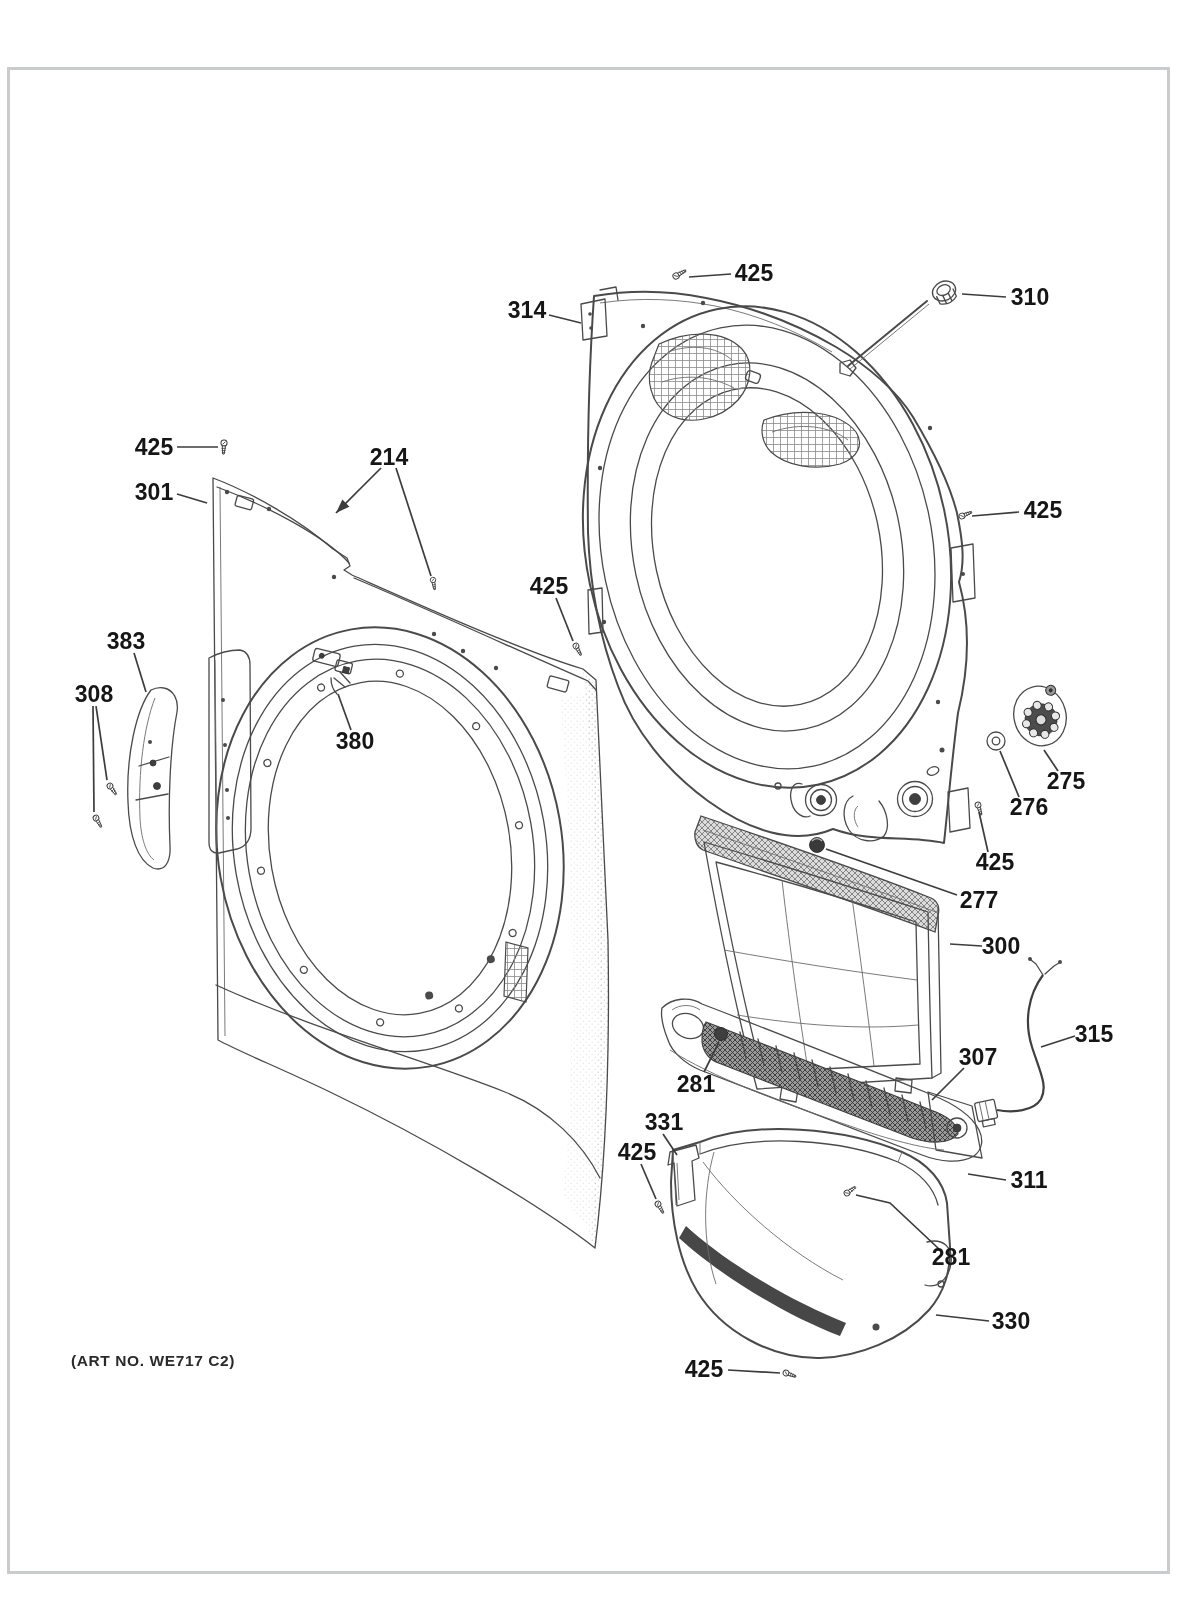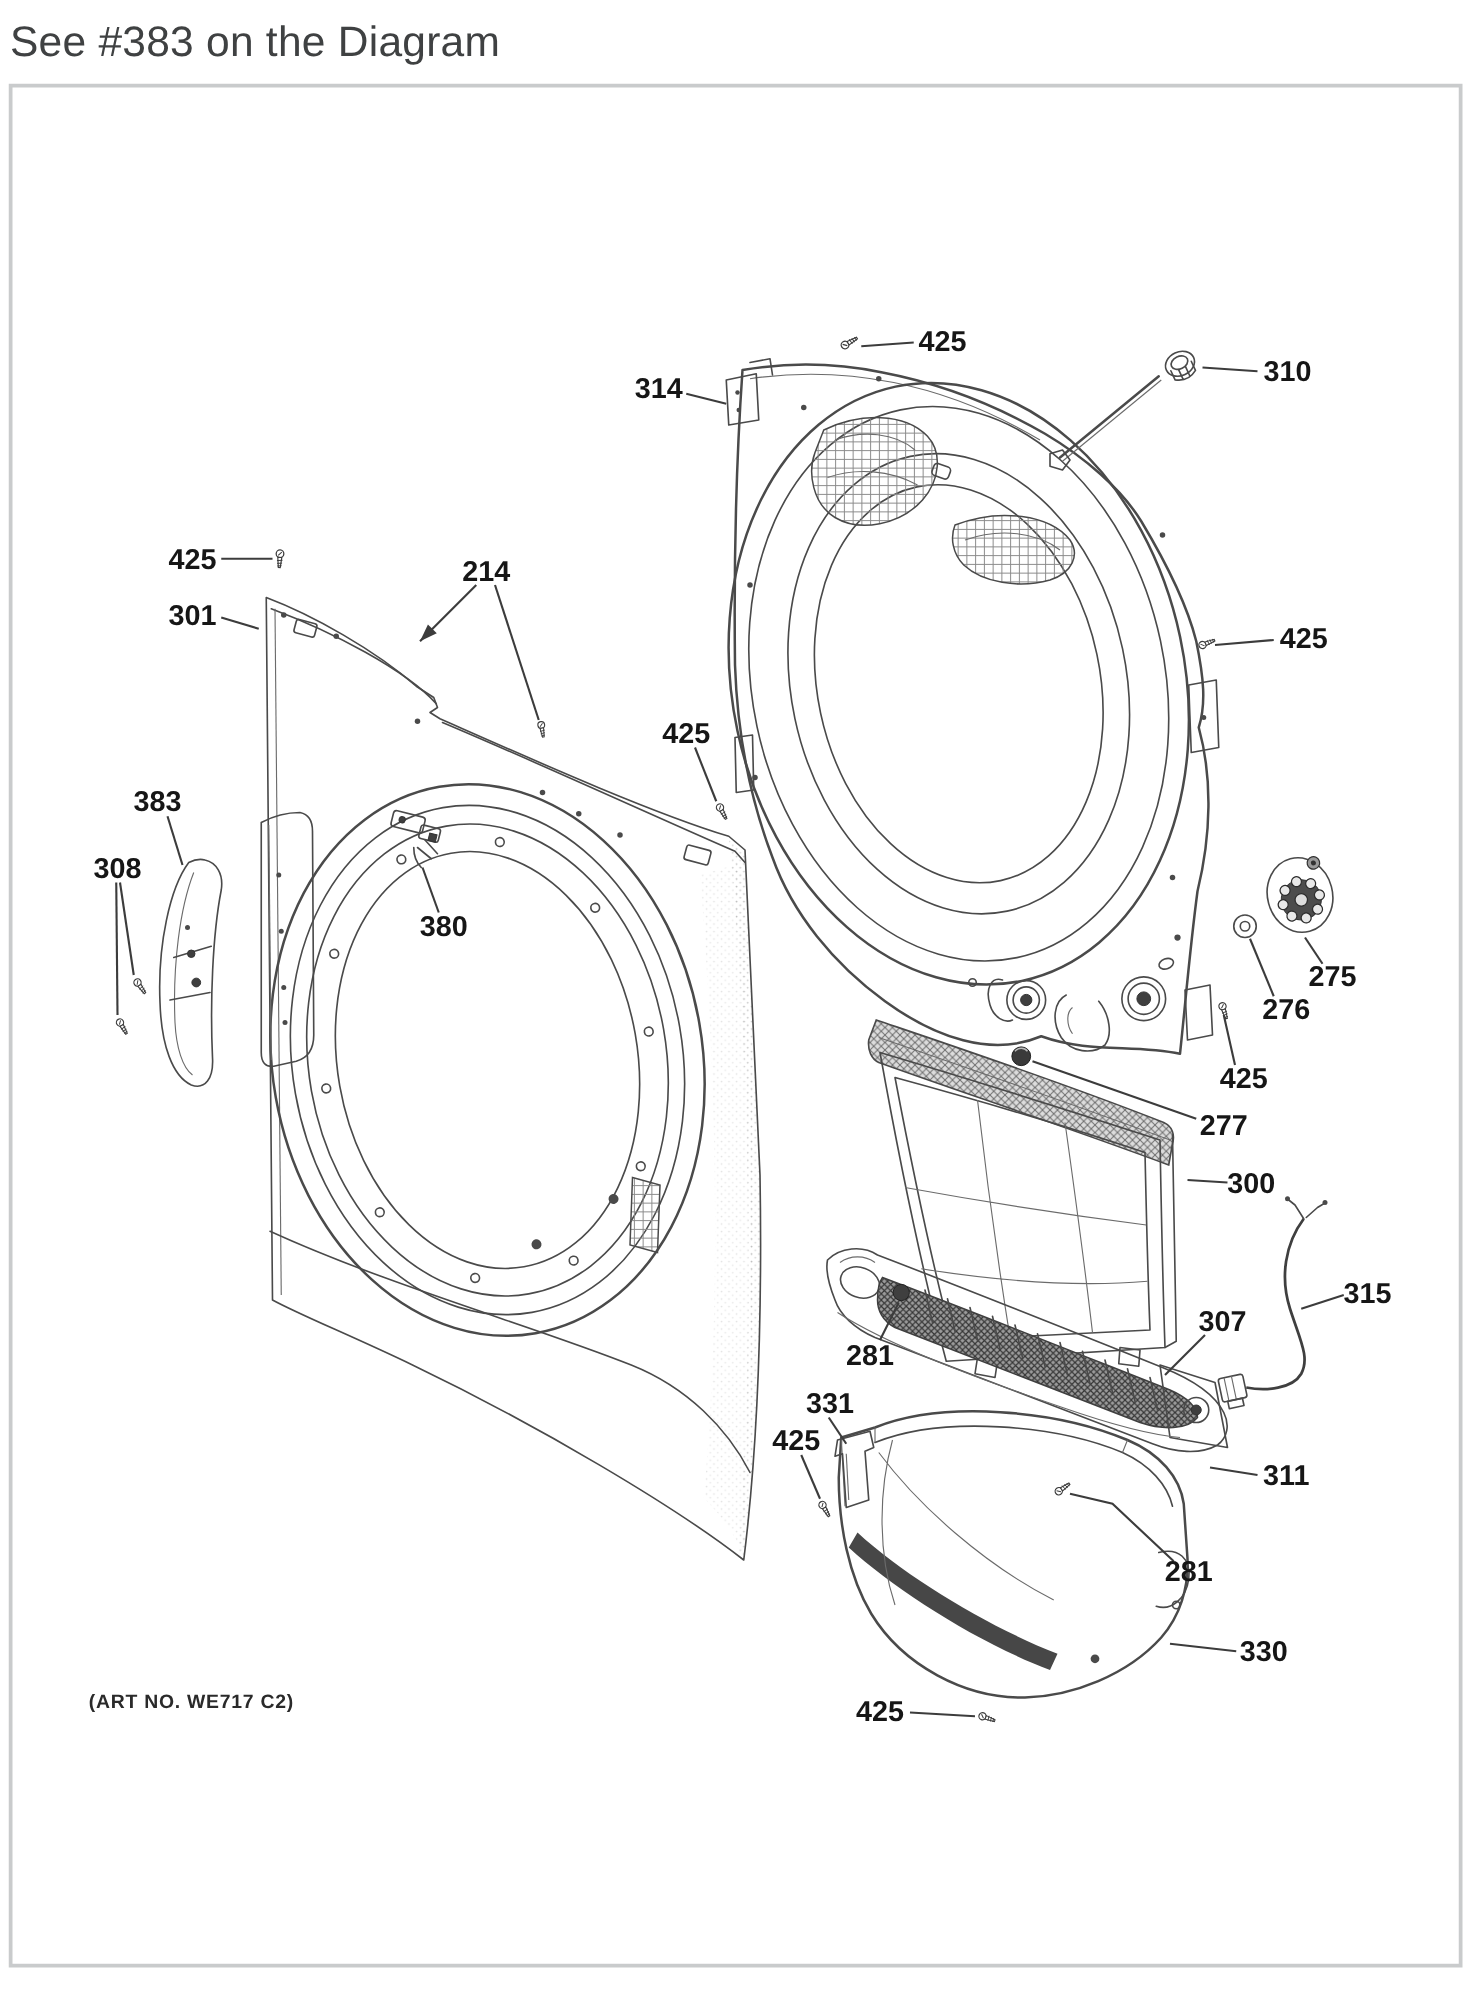--- a/index.html
+++ b/index.html
@@ -14,21 +14,20 @@
   .dot{fill:#4a4a4a;stroke:none;}
   .leader{stroke:#3c3c3c;stroke-width:1.7;fill:none;}
   .leader-arrow{fill:#3c3c3c;stroke:none;}
   .callout-label{font-family:"Liberation Sans",sans-serif;font-weight:bold;font-size:23px;fill:#161616;text-anchor:middle;dominant-baseline:central;}
   .artno{font-family:"Liberation Sans",sans-serif;font-weight:bold;font-size:15.5px;fill:#2a2a2a;letter-spacing:0.6px;}
 </style>
 </head>
 <body>
 
 <div class="page">
-  <div class="page-title">See #383 on the Diagram</div>
   <div class="diagram-frame"></div>
 
   <svg class="art-svg" viewBox="0 0 1177 1600" xmlns="http://www.w3.org/2000/svg">
     <defs>
       <pattern id="mesh" width="7" height="7" patternUnits="userSpaceOnUse">
         <path d="M0,3.5 H7 M3.5,0 V7" stroke="#8a8a8a" stroke-width="0.8" fill="none"></path>
       </pattern>
       <pattern id="diagmesh" width="6" height="6" patternUnits="userSpaceOnUse">
         <rect width="6" height="6" fill="#dcdcdc"></rect>
         <path d="M0,6 L6,0 M0,0 L6,6" stroke="#6f6f6f" stroke-width="0.8" fill="none"></path>

